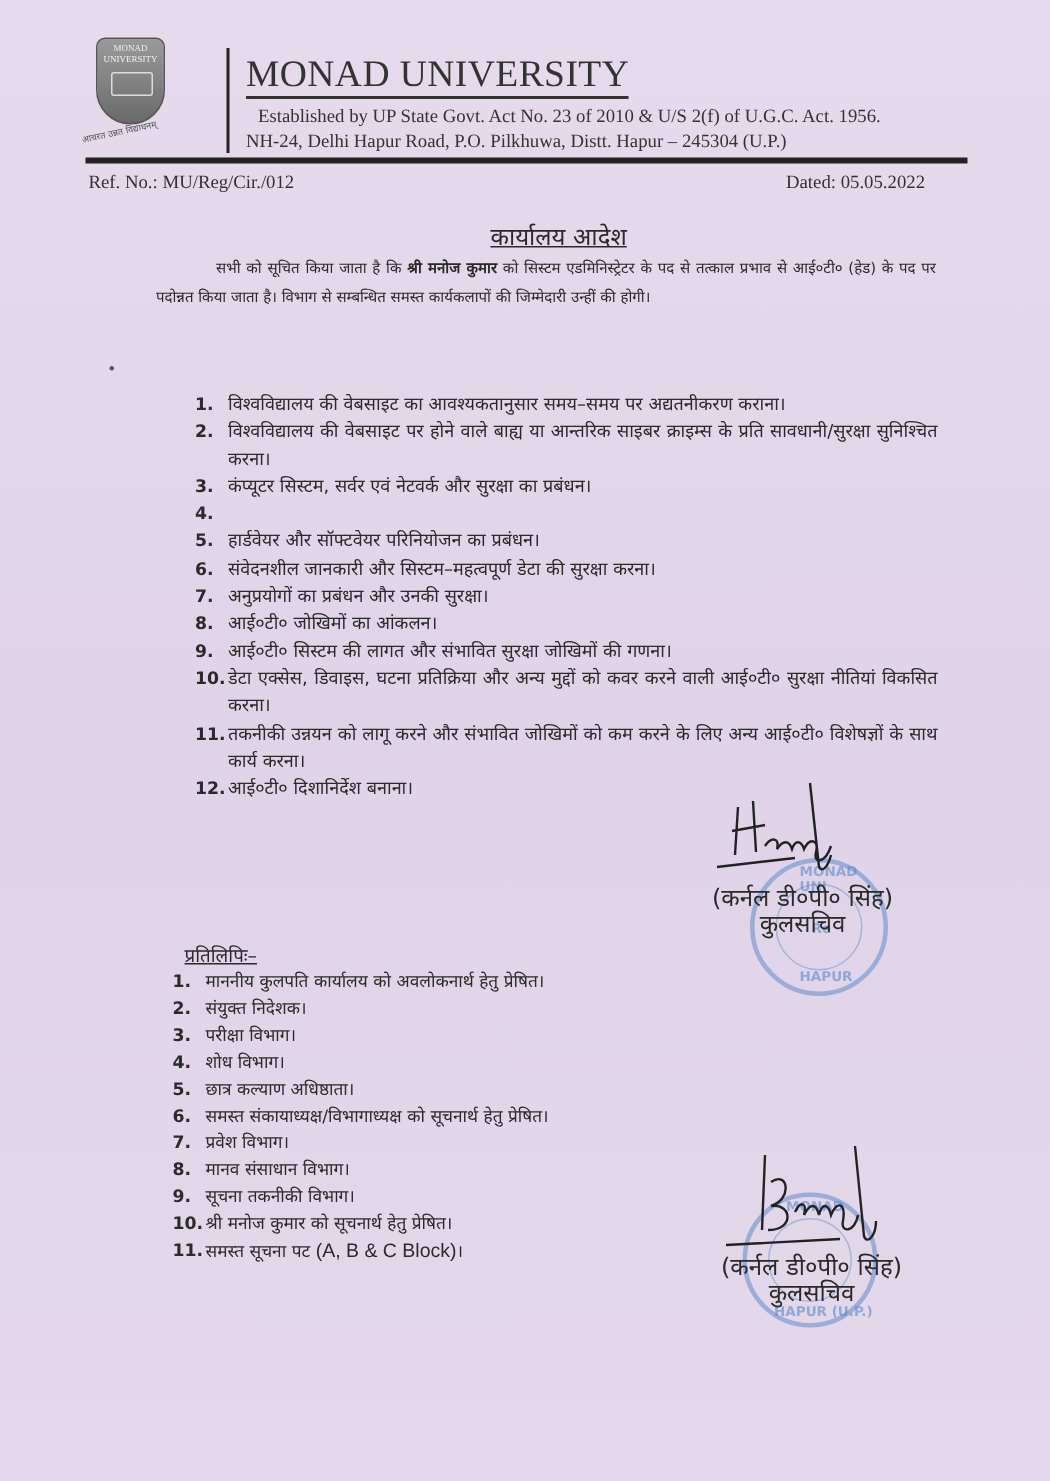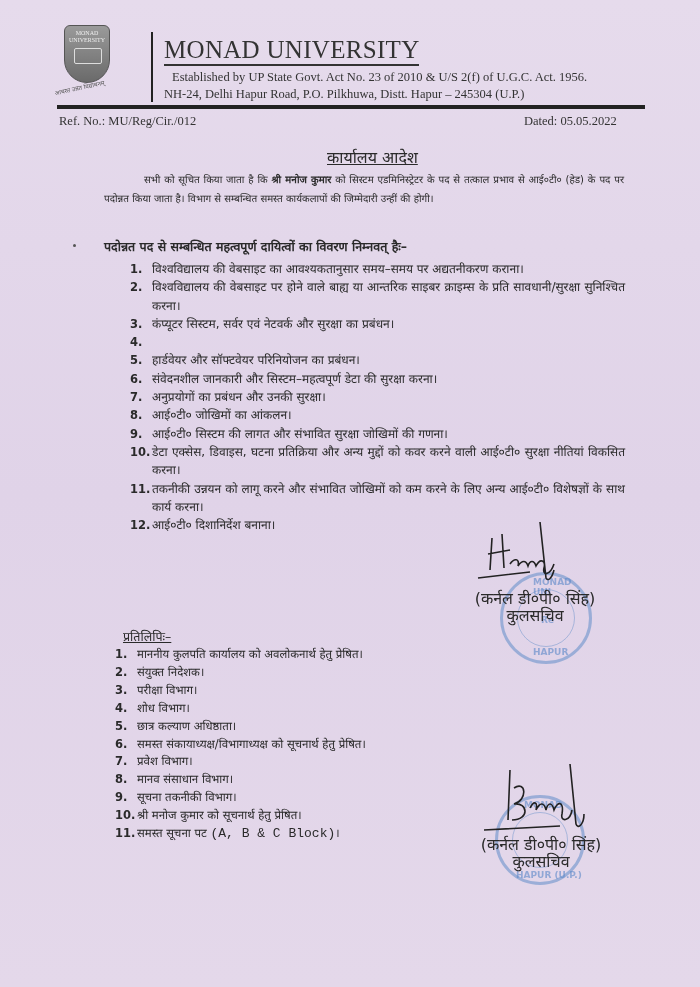--- a/index.html
+++ b/index.html
@@ -86,21 +86,21 @@
     position: absolute; left: 0; top: 0; font-weight: bold; font-size: 11.5px;
   }
   .duties { left: 130px; top: 260px; width: 495px; }
   .duties li { text-align: justify; }
   .cc-title {
     position: absolute; left: 103px; top: 628px;
     font-size: 12.5px; text-decoration: underline; color: #2a2a2a; margin-left: 20px;
   }
   .cc { left: 115px; top: 646px; width: 360px; }
   .cc li { line-height: 17.9px; font-size: 11.5px; }
-  .cc .latin { font-family: Liberation Mono, monospace; font-size: 13px; }
+  .cc .latin { font-family: Liberation Sans, sans-serif; font-size: 13px; }
   
   .stamp {
     position: absolute; border: 3px solid rgba(96,140,200,0.55); border-radius: 50%;
   }
   .stamp-inner {
     position: absolute; border: 1px solid rgba(96,140,200,0.45); border-radius: 50%;
   }
   .stamp-text {
     position: absolute; color: rgba(90,135,200,0.6); font-size: 9px; font-weight: bold;
   }
@@ -136,21 +136,20 @@
   </div>
 
   <div class="heading">कार्यालय आदेश</div>
 
   <div class="para">
     <span class="indent"></span><span>सभी को सूचित किया जाता है कि </span><b>श्री मनोज कुमार</b><span> को सिस्टम एडमिनिस्ट्रेटर के पद से तत्काल प्रभाव से आई०टी० (हेड) के पद पर पदोन्नत किया जाता है। विभाग से सम्बन्धित समस्त कार्यकलापों की जिम्मेदारी उन्हीं की होगी।</span>
   </div>
 
   <div class="dot" style="left:73px; top:244px;"></div>
 
-  <div class="duties-title">पदोन्नत पद से सम्बन्धित महत्वपूर्ण दायित्वों का विवरण निम्नवत् हैः–</div>
 
   <ol class="list duties">
     <li><span class="num">1.</span><span>विश्वविद्यालय की वेबसाइट का आवश्यकतानुसार समय–समय पर अद्यतनीकरण कराना।</span></li>
     <li><span class="num">2.</span><span>विश्वविद्यालय की वेबसाइट पर होने वाले बाह्य या आन्तरिक साइबर क्राइम्स के प्रति सावधानी/सुरक्षा सुनिश्चित करना।</span></li>
     <li><span class="num">3.</span><span>कंप्यूटर सिस्टम, सर्वर एवं नेटवर्क और सुरक्षा का प्रबंधन।</span></li>
     <li style="min-height:18.3px;"><span class="num">4.</span><span></span></li>
     <li><span class="num">5.</span><span>हार्डवेयर और सॉफ्टवेयर परिनियोजन का प्रबंधन।</span></li>
     <li><span class="num">6.</span><span>संवेदनशील जानकारी और सिस्टम–महत्वपूर्ण डेटा की सुरक्षा करना।</span></li>
     <li><span class="num">7.</span><span>अनुप्रयोगों का प्रबंधन और उनकी सुरक्षा।</span></li>
     <li><span class="num">8.</span><span>आई०टी० जोखिमों का आंकलन।</span></li>

